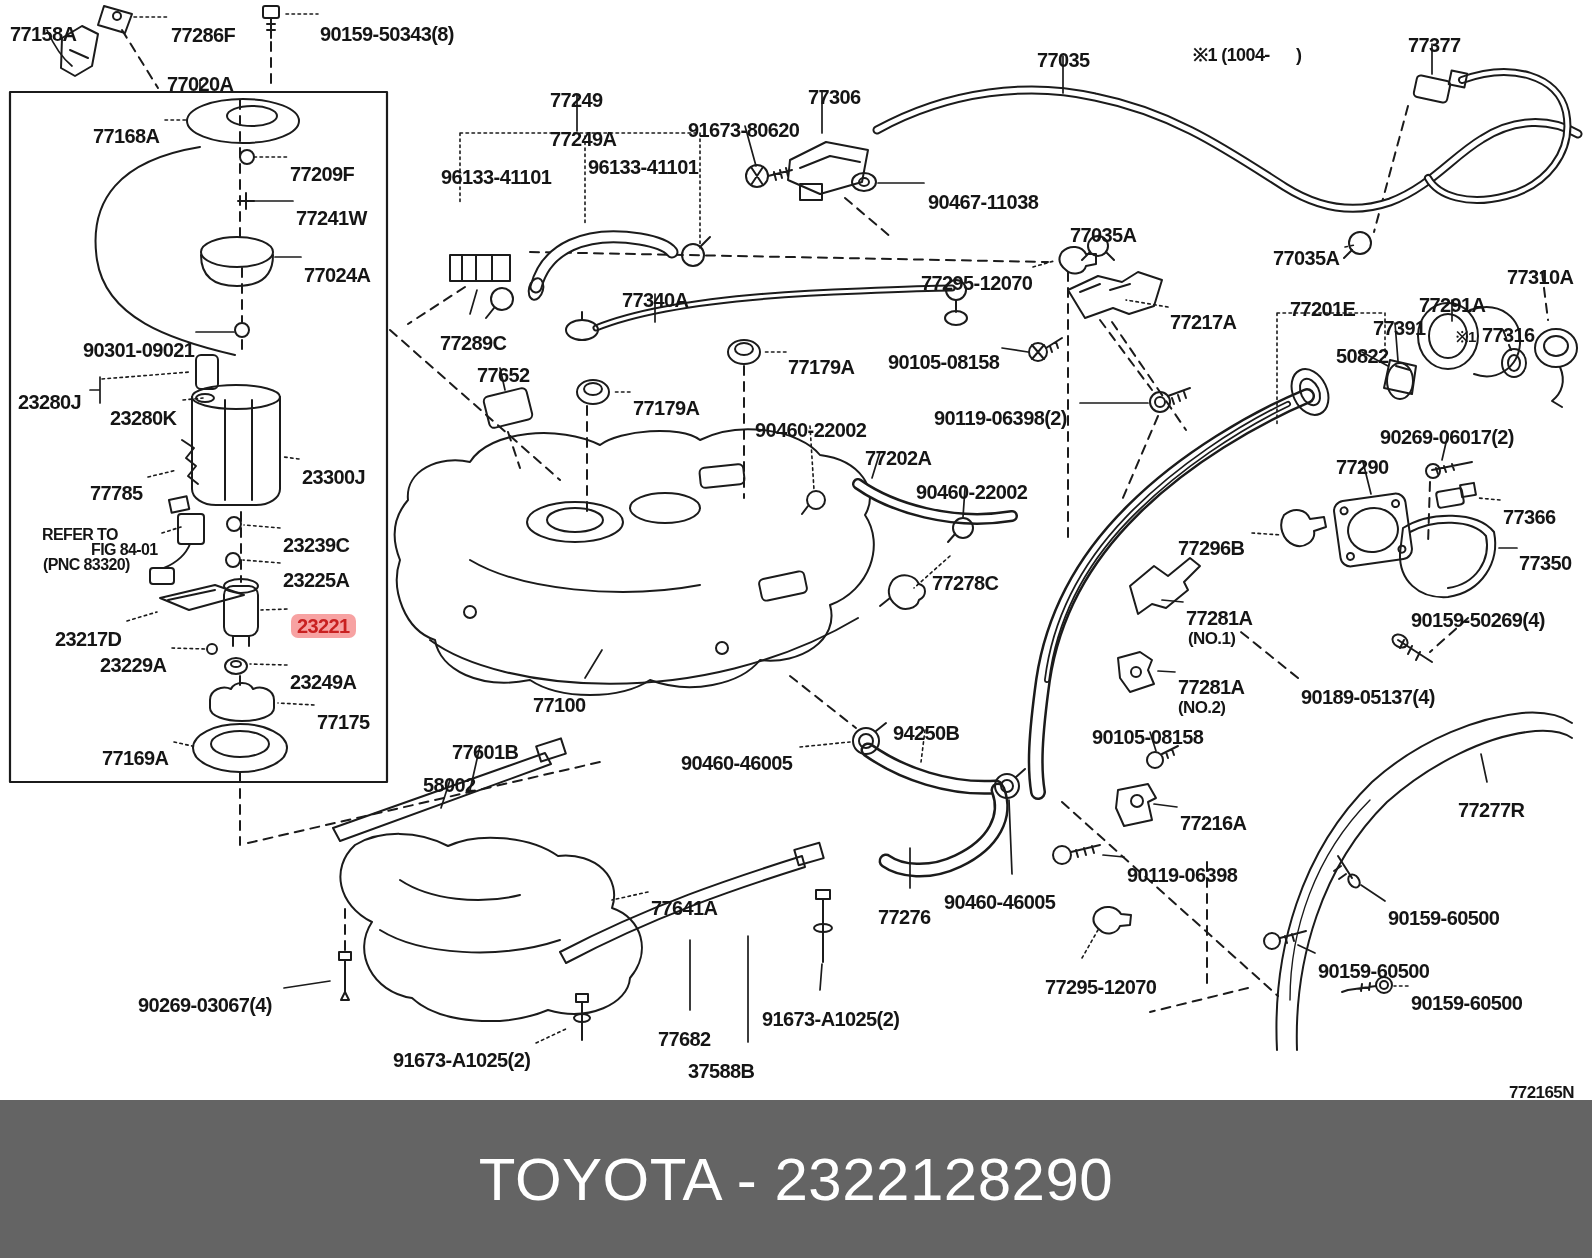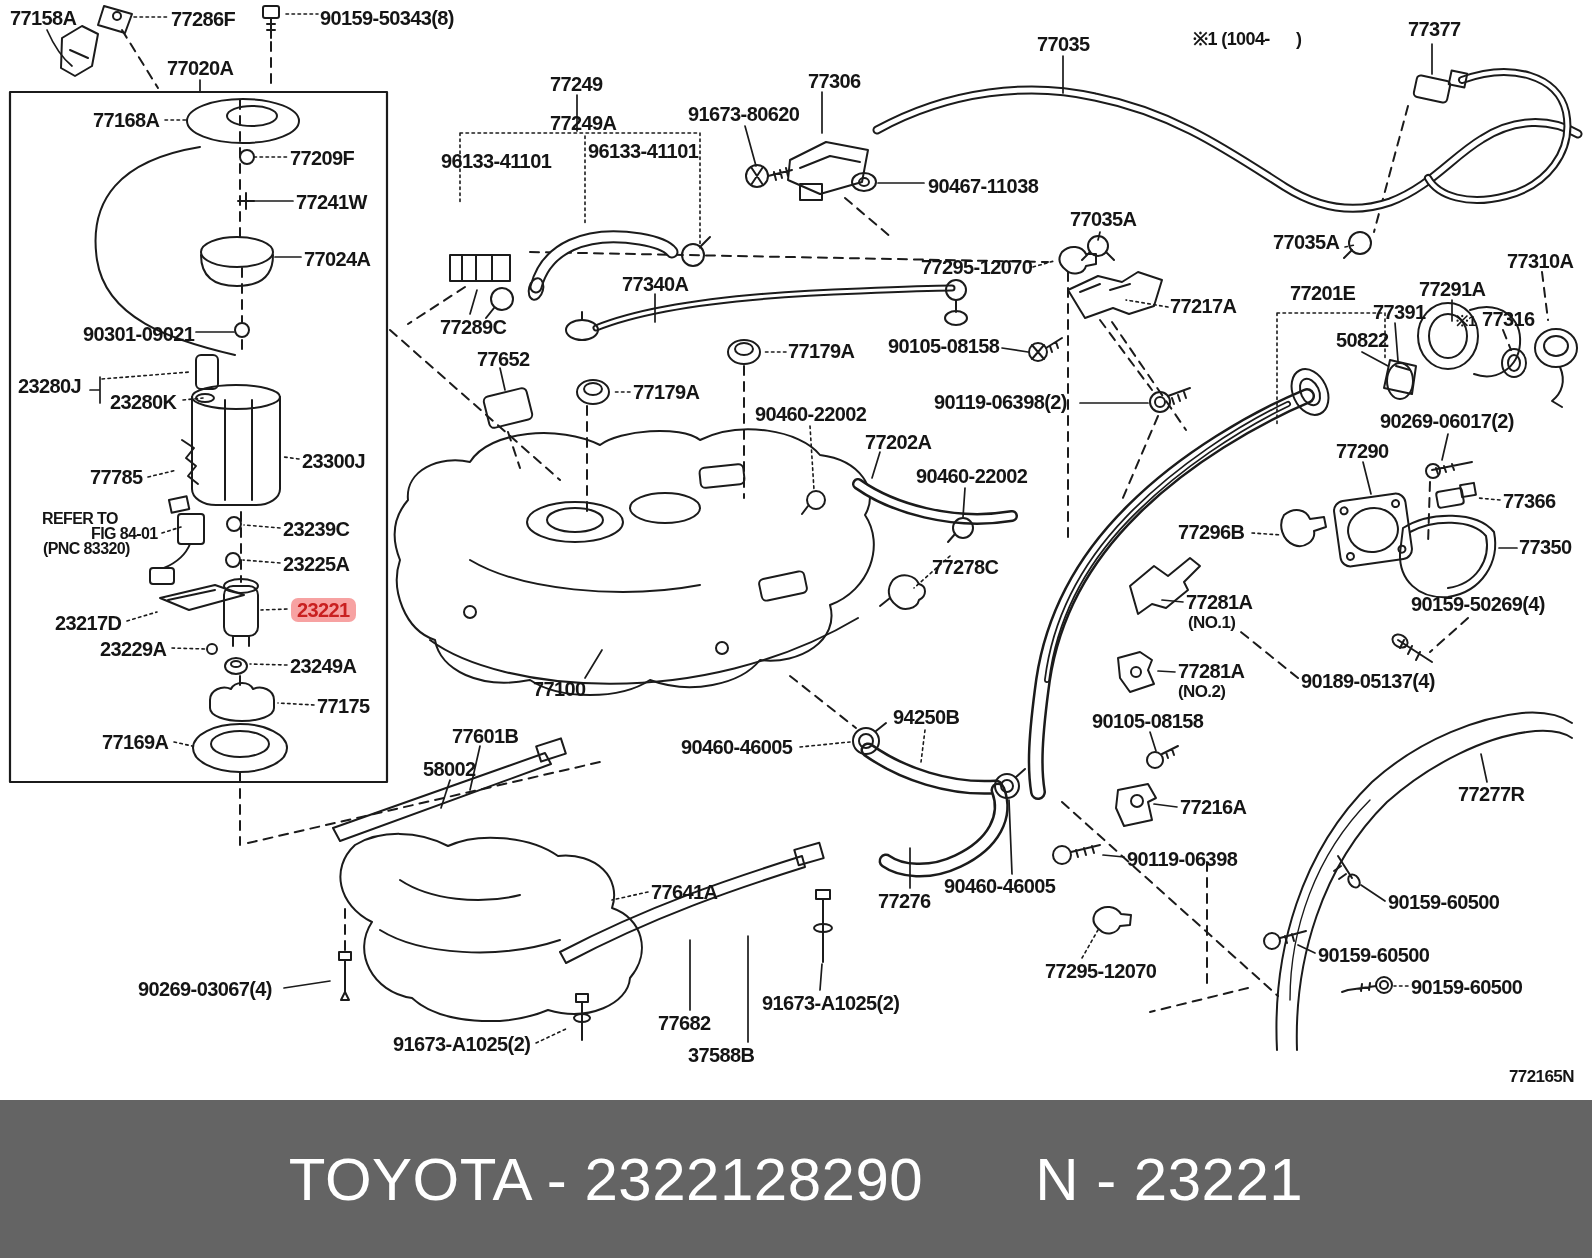--- a/index.html
+++ b/index.html
@@ -6,21 +6,21 @@
   #stage{position:relative;width:1592px;height:1258px;background:#fff;overflow:hidden;
          font-family:"Liberation Sans",sans-serif;}
   #art{position:absolute;left:0;top:0;}
   .ln{fill:none;stroke:#1b1b1b;stroke-width:2;stroke-linecap:round;stroke-linejoin:round;}
   .thin{stroke-width:1.4;}
   .dsh{stroke-dasharray:9,7;}
   .dot{stroke-width:1.6;stroke-dasharray:2.5,3.5;}
   .ldr{stroke-width:1.7;}
   .tubeO{fill:none;stroke:#1b1b1b;stroke-linecap:round;stroke-linejoin:round;}
   .tubeI{fill:none;stroke:#ffffff;stroke-linecap:round;stroke-linejoin:round;}
-  #labels{position:absolute;left:0;top:0;width:1592px;height:1100px;text-align:right;}
+  #labels{position:absolute;left:0;top:16px;width:1592px;height:1100px;text-align:right;}
   .plabel{position:absolute;font-weight:700;font-size:20px;line-height:1;color:#151515;
           white-space:pre;letter-spacing:-0.6px;}
   .plabel.hl{background:#f7a2a2;color:#c92020;padding:2px 6px;margin-left:-6px;margin-top:-2px;border-radius:7px;}
   #banner{position:absolute;left:0;top:1100px;width:1592px;height:158px;background:#646464;
           display:flex;align-items:center;justify-content:center;gap:112px;}
   #banner span{color:#ffffff;font-size:60px;font-weight:400;letter-spacing:0.5px;}
 </style>
 </head>
 <body>
 
@@ -413,15 +413,14 @@
       <div class="plabel" style="left: 138px; top: 979px;">90269-03067(4)</div>
       <div class="plabel" style="left: 393px; top: 1034px;">91673-A1025(2)</div>
       <div class="plabel" style="left: 658px; top: 1013px;">77682</div>
       <div class="plabel" style="left: 688px; top: 1045px;">37588B</div>
       <div class="plabel" style="left: 762px; top: 993px;">91673-A1025(2)</div>
       <div class="plabel" style="left: 1509px; top: 1068px; font-size: 17px;">772165N</div>
     </div>
 
   <div id="banner">
     <span>TOYOTA - 2322128290</span>
-    <span>N - 23221</span>
   </div>
 </div>
 
 </body></html>

